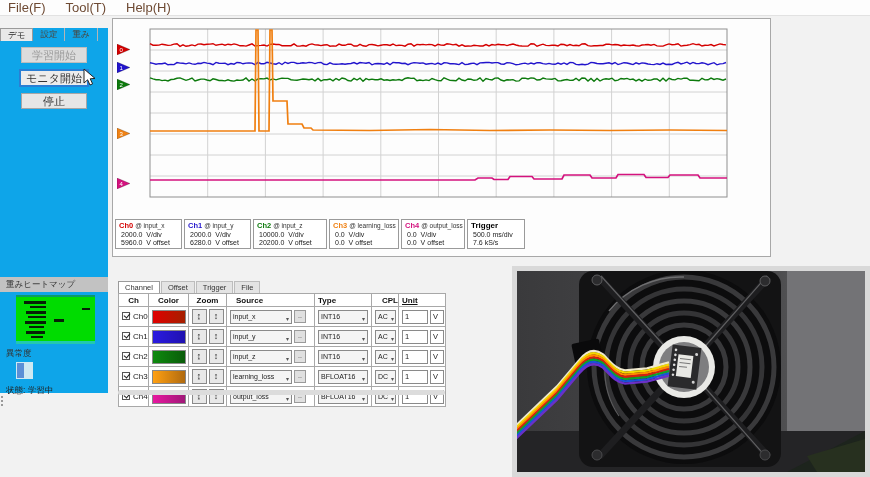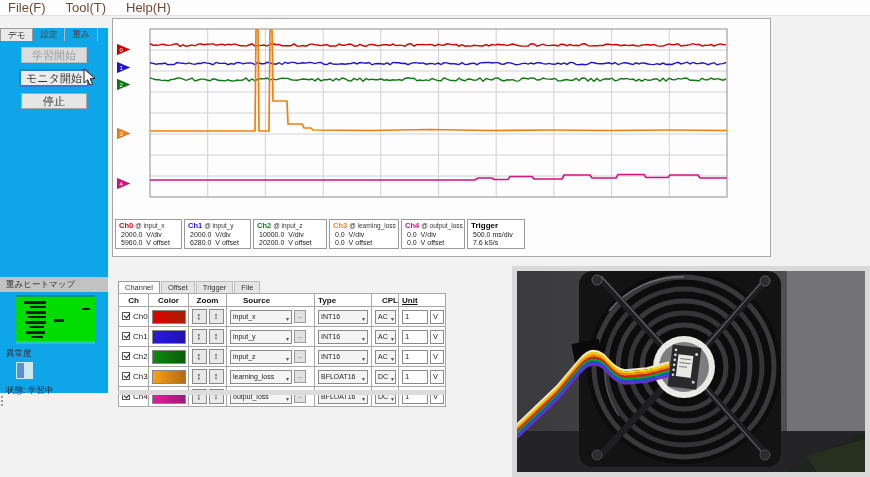--- a/index.html
+++ b/index.html
@@ -217,21 +217,21 @@
         <col style="width: 88px;">
         <col style="width: 57px;">
         <col style="width: 27px;">
         <col style="width: 47px;">
       </colgroup>
     <thead>
         <tr id="ch-thead-row">
           <th>Ch</th>
           <th>Color</th>
           <th>Zoom</th>
-          <th style="text-align: left; padding-left: 16px;">Source</th>
+          <th style="text-align: left; padding-left: 9px;">Source</th>
           <th style="text-align: left; padding-left: 3px;">Type</th>
           <th style="text-align: right; padding-left: 3px;">CPL</th>
           <th style="text-align: left; padding-left: 3px; text-decoration: underline;">Unit</th>
         </tr>
       </thead>
     <tbody id="ch-tbody">
         <tr>
           <td class="cell-ch"><span class="cb"></span><span>Ch0</span></td>
           <td>
             <div class="swatch" style="background: linear-gradient(90deg, rgb(224, 0, 0), rgb(165, 32, 0));"></div>

